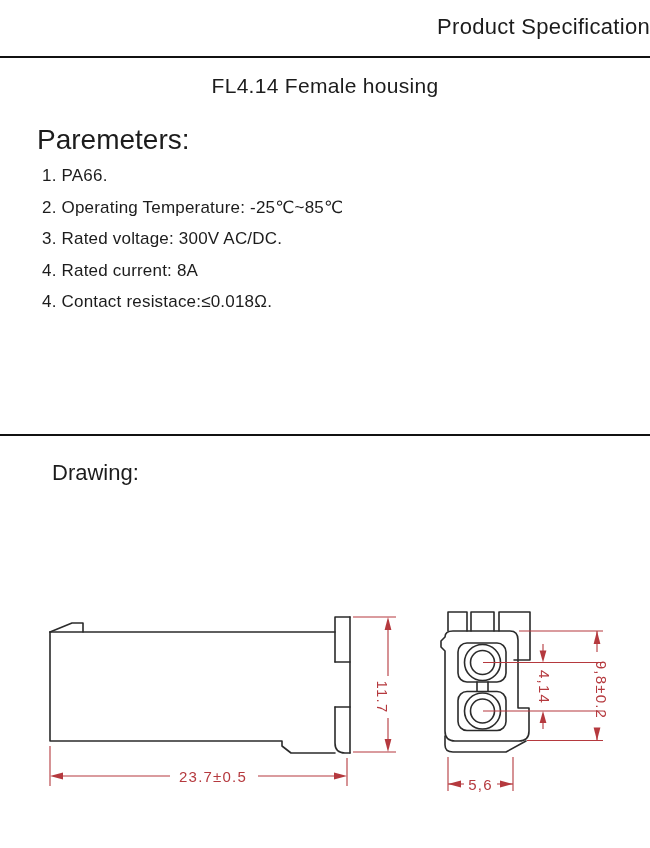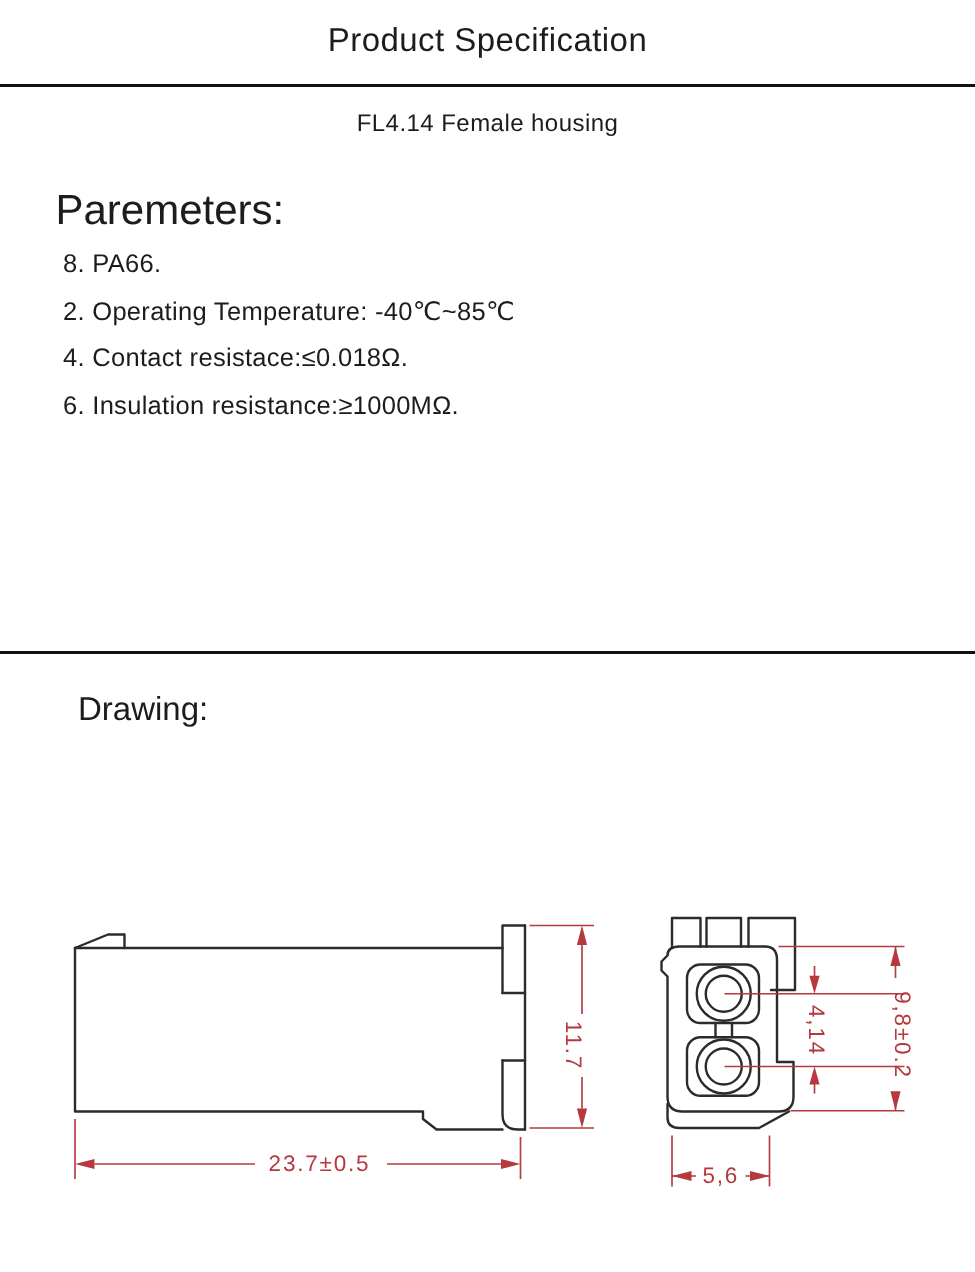--- a/index.html
+++ b/index.html
@@ -2,29 +2,29 @@
 <html><head>
 <meta charset="utf-8">
 <style>
   html,body{margin:0;padding:0;}
   body{
     width:650px;height:848px;position:relative;background:#ffffff;
     font-family:"Liberation Sans","DejaVu Sans",sans-serif;color:#1c1c1c;
     overflow:hidden;
   }
   .page-title{
-    position:absolute;top:14px;left:0;width:650px;text-align:center;
+    position:absolute;top:14px;left:0;width:650px;text-align:right;
     font-size:22px;letter-spacing:.3px;
   }
   .rule{position:absolute;left:0;width:650px;height:2px;background:#111;}
   .rule-1{top:56px;}
   .rule-2{top:434px;}
   .subtitle{
     position:absolute;top:74px;left:0;width:650px;text-align:center;
-    font-size:16px;letter-spacing:.3px;
+    font-size:21px;letter-spacing:.3px;
   }
   .params-heading{
     position:absolute;top:124px;left:37px;font-size:28px;
   }
   .params-list{
     position:absolute;top:160px;left:42px;margin:0;padding:0;list-style:none;
     font-size:17px;line-height:31.5px;letter-spacing:.2px;
   }
   .drawing-heading{
     position:absolute;top:460px;left:52px;font-size:22px;
@@ -40,24 +40,25 @@
 </style>
 </head>
 <body>
 
 <div class="page-title">Product Specification</div>
 <div class="rule rule-1"></div>
 <div class="subtitle">FL4.14 Female housing</div>
 
 <div class="params-heading">Paremeters:</div>
 <ul class="params-list">
-  <li>8. PA66.</li>
-  <li>2. Operating Temperature: -40℃~85℃</li>
+  <li>1. PA66.</li>
+  <li>2. Operating Temperature: -25℃~85℃</li>
+  <li>3. Rated voltage: 300V AC/DC.</li>
+  <li>4. Rated current: 8A</li>
   <li>4. Contact resistace:≤0.018Ω.</li>
-  <li>6. Insulation resistance:≥1000MΩ.</li>
 </ul>
 
 <div class="rule rule-2"></div>
 <div class="drawing-heading">Drawing:</div>
 
 <svg class="drawing-svg" width="650" height="848" viewBox="0 0 650 848">
 
   <g>
     <path class="blk" d="M50 632 L72 623 L83 623 L83 632"></path>
     <path class="blk" d="M50 632 L335 632"></path>

